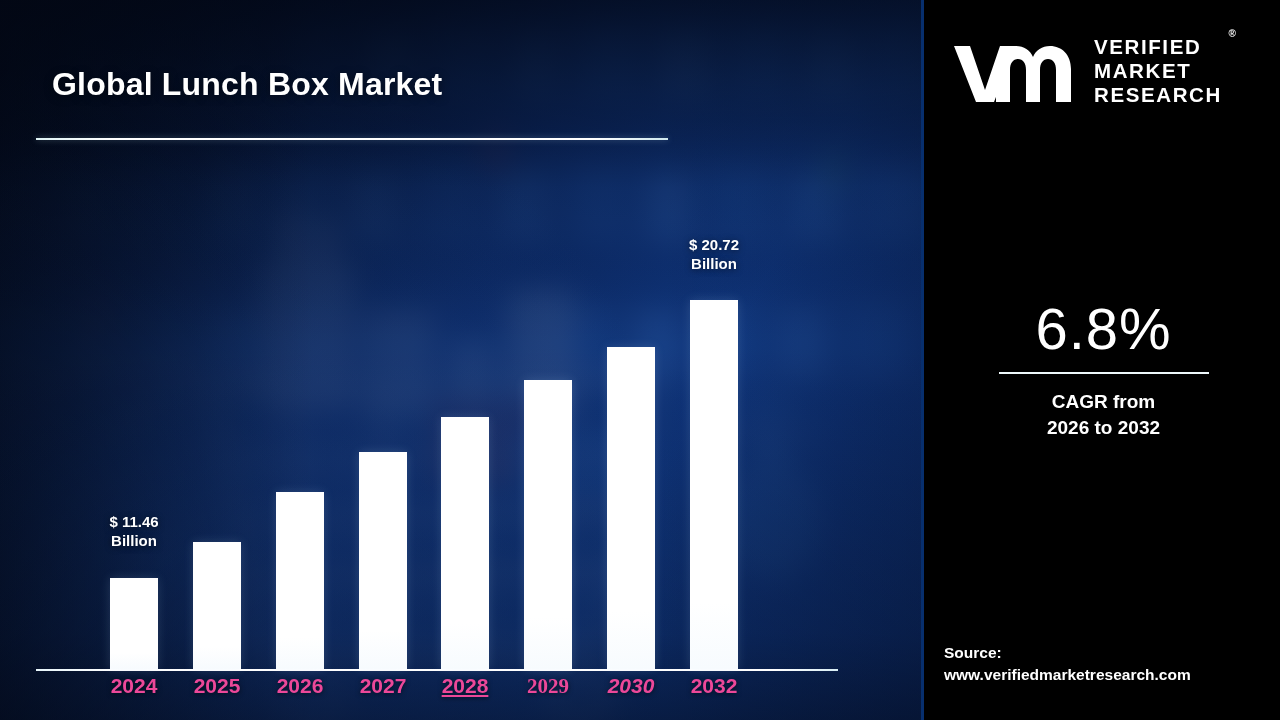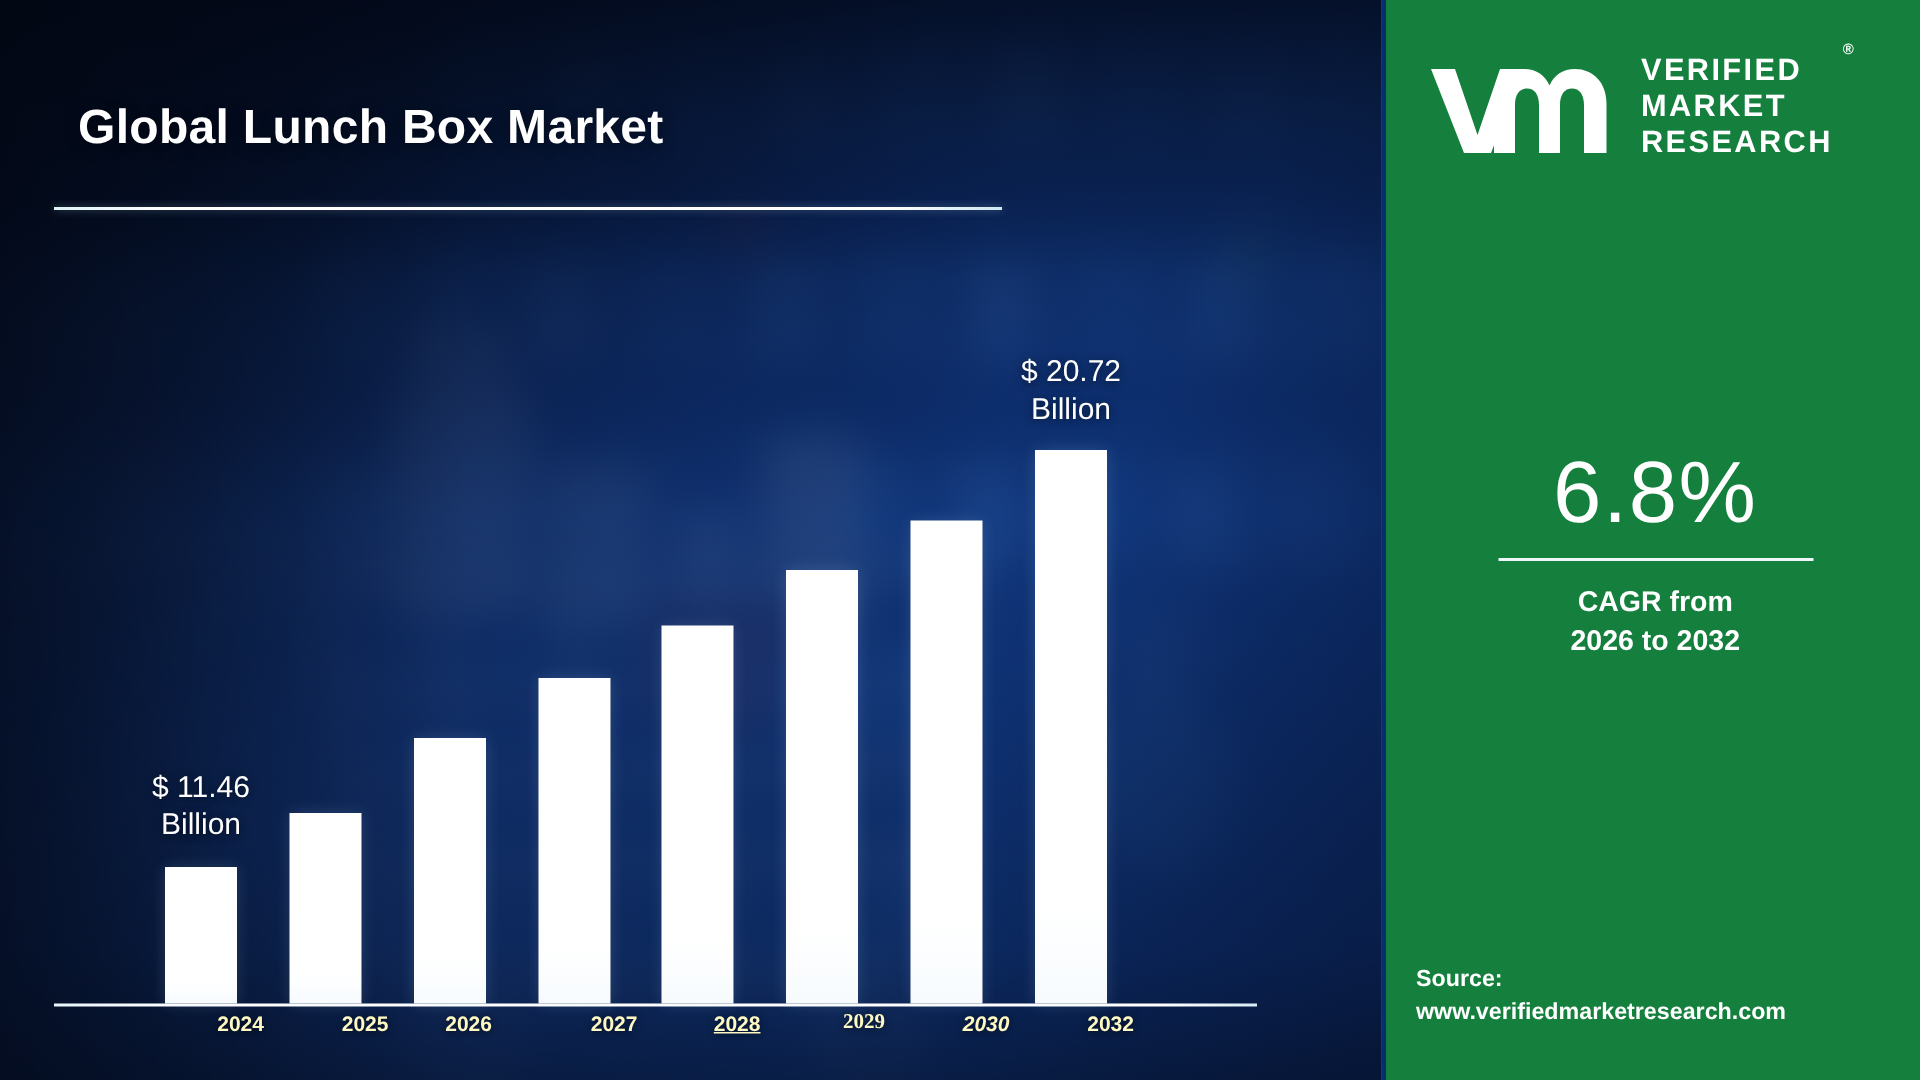--- a/index.html
+++ b/index.html
@@ -45,34 +45,34 @@
   .axis {
     position:absolute; left:36px; top:669px; width:802px; height:2px;
     background:linear-gradient(to right,#e8f6fb,#ffffff 10%,#ffffff 92%,#d8edf4);
   }
   .bar {
     position:absolute; bottom:51px; width:48px;
     background:linear-gradient(to bottom,#ffffff 0%,#ffffff 82%,#f7fbfe 100%);
     box-shadow:0 0 10px rgba(180,215,255,.16);
   }
   .tick {
-    position:absolute; top:674px; width:84px; text-align:right;
-    font-size:14px; font-weight:bold; color:#fef9c3;
+    position:absolute; top:674px; width:84px; text-align:center;
+    font-size:21px; font-weight:bold; color:#ec4899;
     text-shadow:0 1px 5px rgba(0,0,0,.6);
   }
   .vlabel {
     position:absolute; width:150px; text-align:center;
-    font-size:20px; font-weight:normal; color:#ffffff; line-height:1.24;
+    font-size:15px; font-weight:bold; color:#ffffff; line-height:1.24;
     text-shadow:0 1px 6px rgba(0,0,0,.55);
   }
 
   
   .side {
     position:absolute; left:921px; top:0; width:359px; height:720px;
-    background:#15803d;
+    background:#000000;
     border-left:3px solid #072f6e;
   }
   .logo-row { position:absolute; left:28px; top:26px; width:312px; height:90px; display:flex; align-items:center; gap:14px; }
   .logo-mark { width:128px; height:66px; flex:0 0 auto; }
   .logo-text { position:relative; color:#ffffff; font-weight:bold; font-size:20.5px; line-height:1.18; letter-spacing:1.6px; }
   .reg { position:absolute; right:-14px; top:-7px; font-size:10px; letter-spacing:0; }
 
   .cagr-num {
     position:absolute; left:0; top:295px; width:359px; text-align:center;
     color:#ffffff; font-size:58px; font-weight:300; letter-spacing:1px;
@@ -211,21 +211,21 @@
     <div class="bar" style="left: 193px; height: 127px;"></div>
     <div class="bar" style="left: 276px; height: 177px;"></div>
     <div class="bar" style="left: 359px; height: 217px;"></div>
     <div class="bar" style="left: 441px; height: 252px;"></div>
     <div class="bar" style="left: 524px; height: 289px;"></div>
     <div class="bar" style="left: 607px; height: 322px;"></div>
     <div class="bar" style="left: 690px; height: 369px;"></div>
 
     <div class="tick" style="left:92px;">2024</div>
     <div class="tick" style="left:175px;">2025</div>
-    <div class="tick" style="left:244px;">2026</div>
+    <div class="tick" style="left:258px;">2026</div>
     <div class="tick" style="left:341px;">2027</div>
     <div class="tick" style="left:423px;text-decoration:underline;">2028</div>
     <div class="tick" style="left:506px;font-family:Liberation Serif, serif;">2029</div>
     <div class="tick" style="left:589px;font-style:italic;">2030</div>
     <div class="tick" style="left:672px;">2032</div>
 
     <div class="vlabel" style="left:59px; top:513px;">
       <div>$ 11.46</div>
       <div>Billion</div>
     </div>

